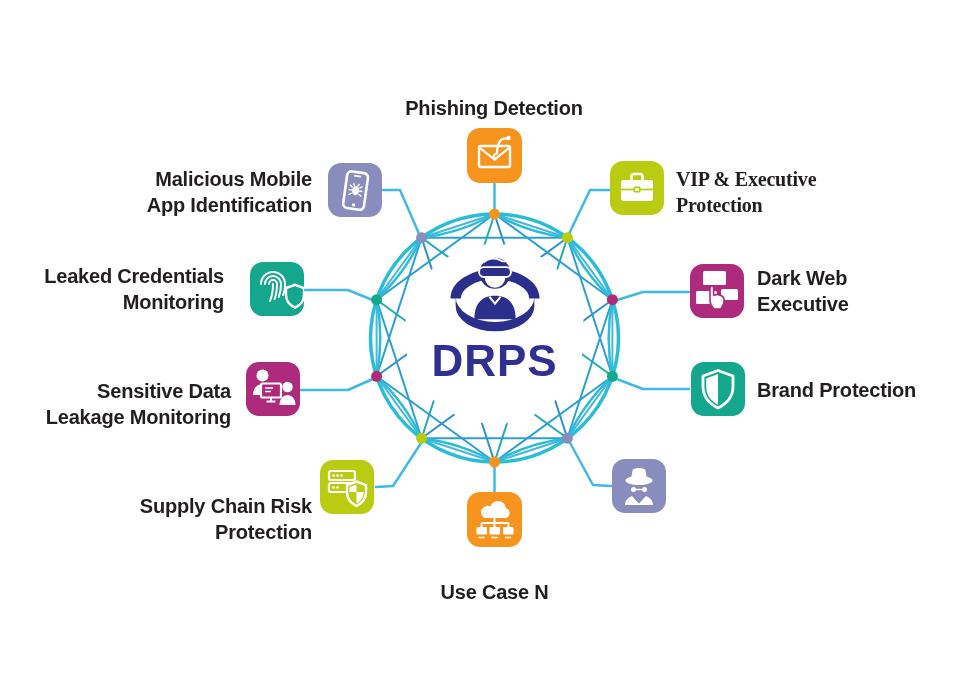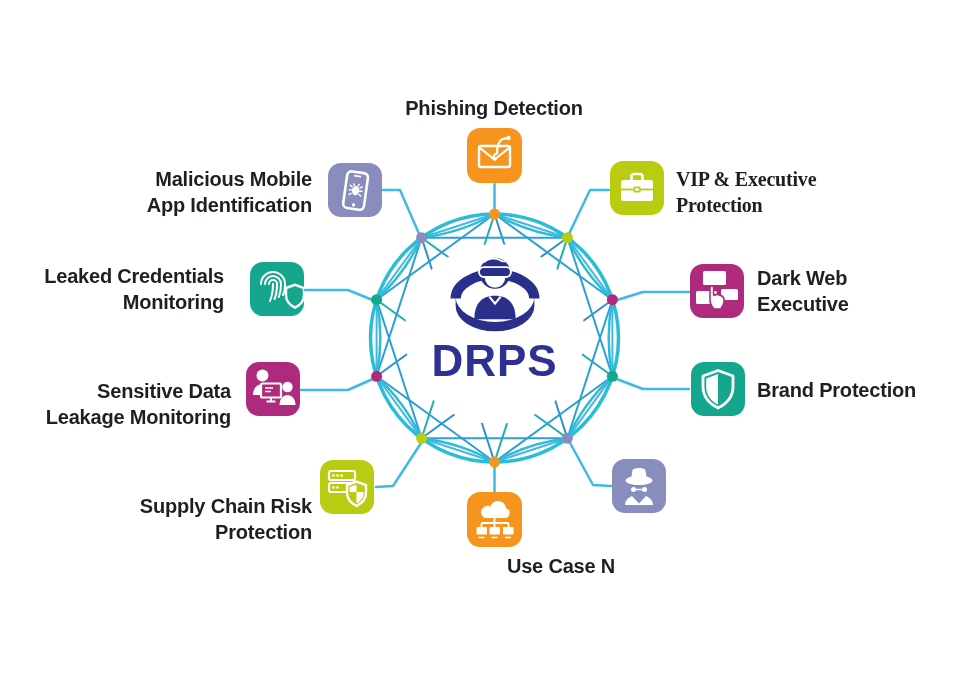--- a/index.html
+++ b/index.html
@@ -235,15 +235,15 @@
 Monitoring</div>
   <div class="lbl r" style="left:18px;top:378px;width:213px;">Sensitive Data
 Leakage Monitoring</div>
   <div class="lbl r" style="left:62px;top:461px;width:250px;margin-top:32px;">Supply Chain Risk
 Protection</div>
   <div class="lbl" style="left:676px;top:166px;width:250px;font-family:Liberation Serif, serif;">VIP &amp; Executive
 Protection</div>
   <div class="lbl" style="left:757px;top:265px;width:210px;">Dark Web
 Executive</div>
   <div class="lbl" style="left:757px;top:377px;width:217px;">Brand Protection</div>
-  <div class="lbl c" style="left:374px;top:553px;width:241px;text-align:right;">Use Case N</div>
+  <div class="lbl c" style="left:374px;top:579px;width:241px;">Use Case N</div>
 
 </div>
 
 </body></html>

